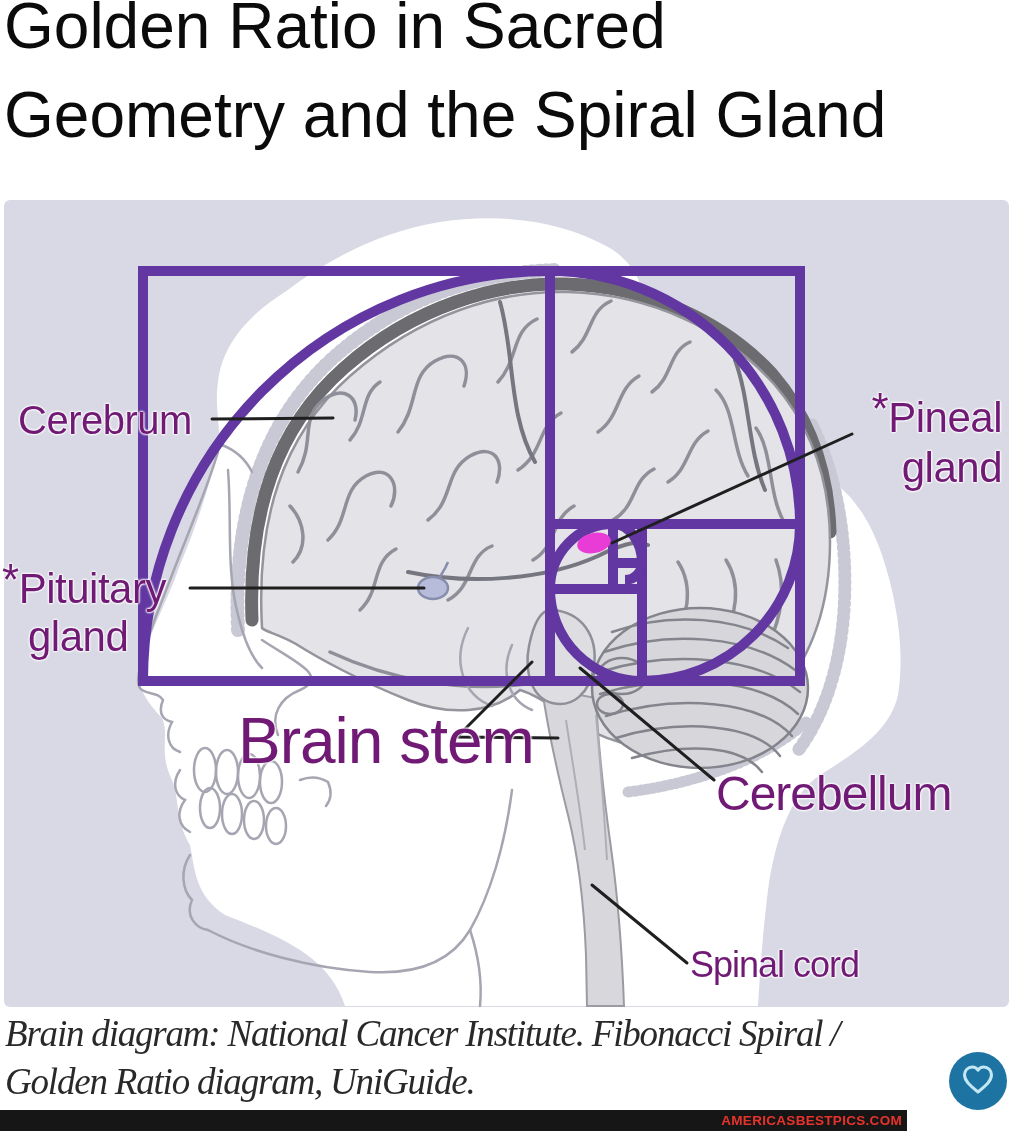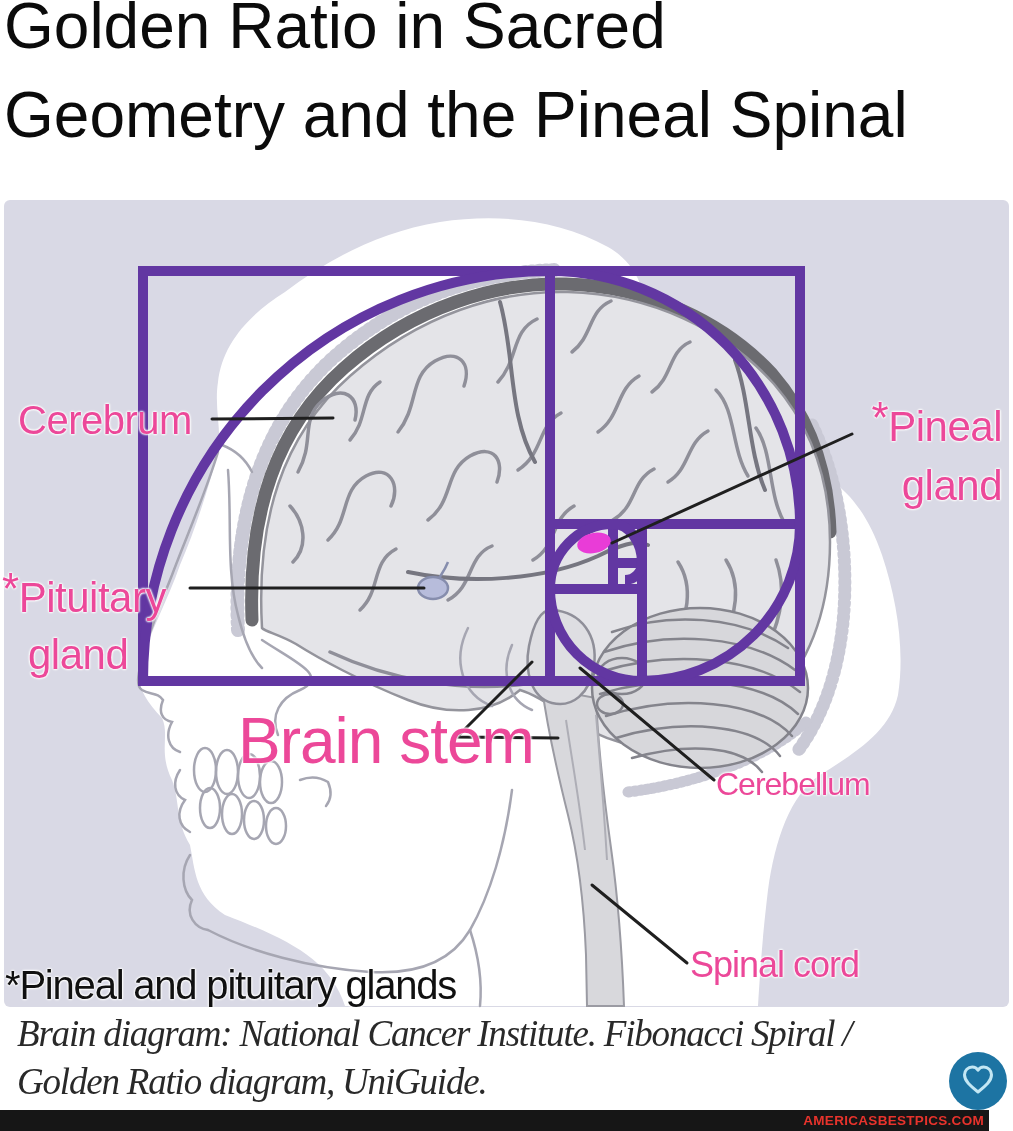--- a/index.html
+++ b/index.html
@@ -4,53 +4,53 @@
 <style>
   html,body{margin:0;padding:0;background:#ffffff;}
   .page{position:relative;width:1013px;height:1131px;background:#ffffff;overflow:hidden;
         font-family:"Liberation Sans","DejaVu Sans",sans-serif;padding-left:12px;}
   
   .title{position:absolute;left:4px;top:-18px;z-index:3;color:#0b0b0b;
          font-size:64px;line-height:89px;letter-spacing:0px;font-weight:400;white-space:nowrap;}
   
   .art{position:absolute;left:0;top:0;z-index:1;}
   
-  .lbl{position:absolute;z-index:2;color:#ec4899;font-weight:400;white-space:nowrap;
+  .lbl{position:absolute;z-index:2;color:#701a75;font-weight:400;white-space:nowrap;
        text-shadow:0 1px 2px rgba(255,255,255,.85),0 -1px 2px rgba(255,255,255,.85),
                    1px 0 2px rgba(255,255,255,.85),-1px 0 2px rgba(255,255,255,.85);}
   .lbl .ast{display:inline-block;position:relative;top:-0.18em;font-size:1.05em;}
   .lbl-cerebrum{left:18px;top:398px;font-size:40px;letter-spacing:-0.5px;}
   .lbl-pituitary{left:2px;top:564px;font-size:42px;line-height:48px;letter-spacing:-0.5px;}
   .lbl-pituitary .l2{padding-left:26px;}
   .lbl-pineal{right:23px;top:392px;font-size:42px;line-height:50px;letter-spacing:-0.5px;text-align:right;}
   .lbl-brainstem{left:238px;top:704px;font-size:64px;letter-spacing:-1px;}
-  .lbl-cerebellum{left:716px;top:766px;font-size:32px;letter-spacing:-1px;}
+  .lbl-cerebellum{left:716px;top:766px;font-size:48px;letter-spacing:-1px;}
   .lbl-spinalcord{left:690px;top:944px;font-size:36px;letter-spacing:-1px;}
   .lbl-footnote{left:5px;top:963px;font-size:40px;letter-spacing:-1.2px;color:#101010;}
-  .lbl .l{display:block;margin-top:9px;}
+  .lbl .l{display:block;}
   
   .caption{position:absolute;left:5px;top:1010px;z-index:2;color:#292929;
            font-family:"Liberation Serif","DejaVu Serif",serif;font-style:italic;
-           font-size:37px;line-height:48px;letter-spacing:-1.2px;white-space:nowrap;margin-left:12px;}
+           font-size:37px;line-height:48px;letter-spacing:-1.2px;white-space:nowrap;}
   .caption span{display:block;}
   
   .heart-btn{position:absolute;left:948px;top:1051px;width:60px;height:60px;z-index:4;cursor:pointer;}
   
-  .bottom-bar{position:absolute;left:0;top:1110px;width:989px;height:21px;z-index:5;background:#161616;}
+  .bottom-bar{position:absolute;left:0;top:1110px;width:907px;height:21px;z-index:5;background:#161616;}
   .watermark{position:absolute;right:5px;top:0;line-height:21px;font-size:13.5px;font-weight:700;
              letter-spacing:0.3px;color:#e8332c;}
 </style>
 </head>
 <body>
 
 <div class="page">
 
   <div class="title">
     <div>Golden Ratio in Sacred</div>
-    <div>Geometry and the Pineal Spinal</div>
+    <div>Geometry and the Spiral Gland</div>
   </div>
 
   <svg class="art" width="1013" height="1131" viewBox="0 0 1013 1131">
 
     <rect x="4" y="200" width="1005" height="807" rx="6" fill="#d9d9e5"></rect>
 
     <path fill="#ffffff" d="M345,1006
          C330,960 290,940 225,915 C195,895 195,870 190,845
          C175,820 180,800 172,780 C158,752 170,735 162,718
          C145,700 136,685 140,668 C150,630 168,600 180,565
@@ -205,23 +205,20 @@
     <span class="l"><span class="ast">*</span><span>Pituitary</span></span>
     <span class="l l2">gland</span>
   </div>
 
   <div class="lbl lbl-brainstem">Brain stem</div>
 
   <div class="lbl lbl-cerebellum">Cerebellum</div>
 
   <div class="lbl lbl-spinalcord">Spinal cord</div>
 
-  <div class="lbl lbl-footnote">
-    <span>*</span><span>Pineal and pituitary glands</span>
-  </div>
 
   <div class="caption">
     <span>Brain diagram: National Cancer Institute. Fibonacci Spiral /</span>
     <span>Golden Ratio diagram, UniGuide.</span>
   </div>
 
   <svg class="heart-btn" viewBox="0 0 60 60">
     <circle cx="30" cy="30" r="29" fill="#1d74a3"></circle>
     <path fill="none" stroke="#c3e7f4" stroke-width="3" stroke-linejoin="round" stroke-linecap="round" d="M30 41 C22 34.5 16.5 30 16.5 23.8 C16.5 19.4 20 16 24.2 16
              C26.6 16 28.8 17.2 30 19.2 C31.2 17.2 33.4 16 35.8 16

